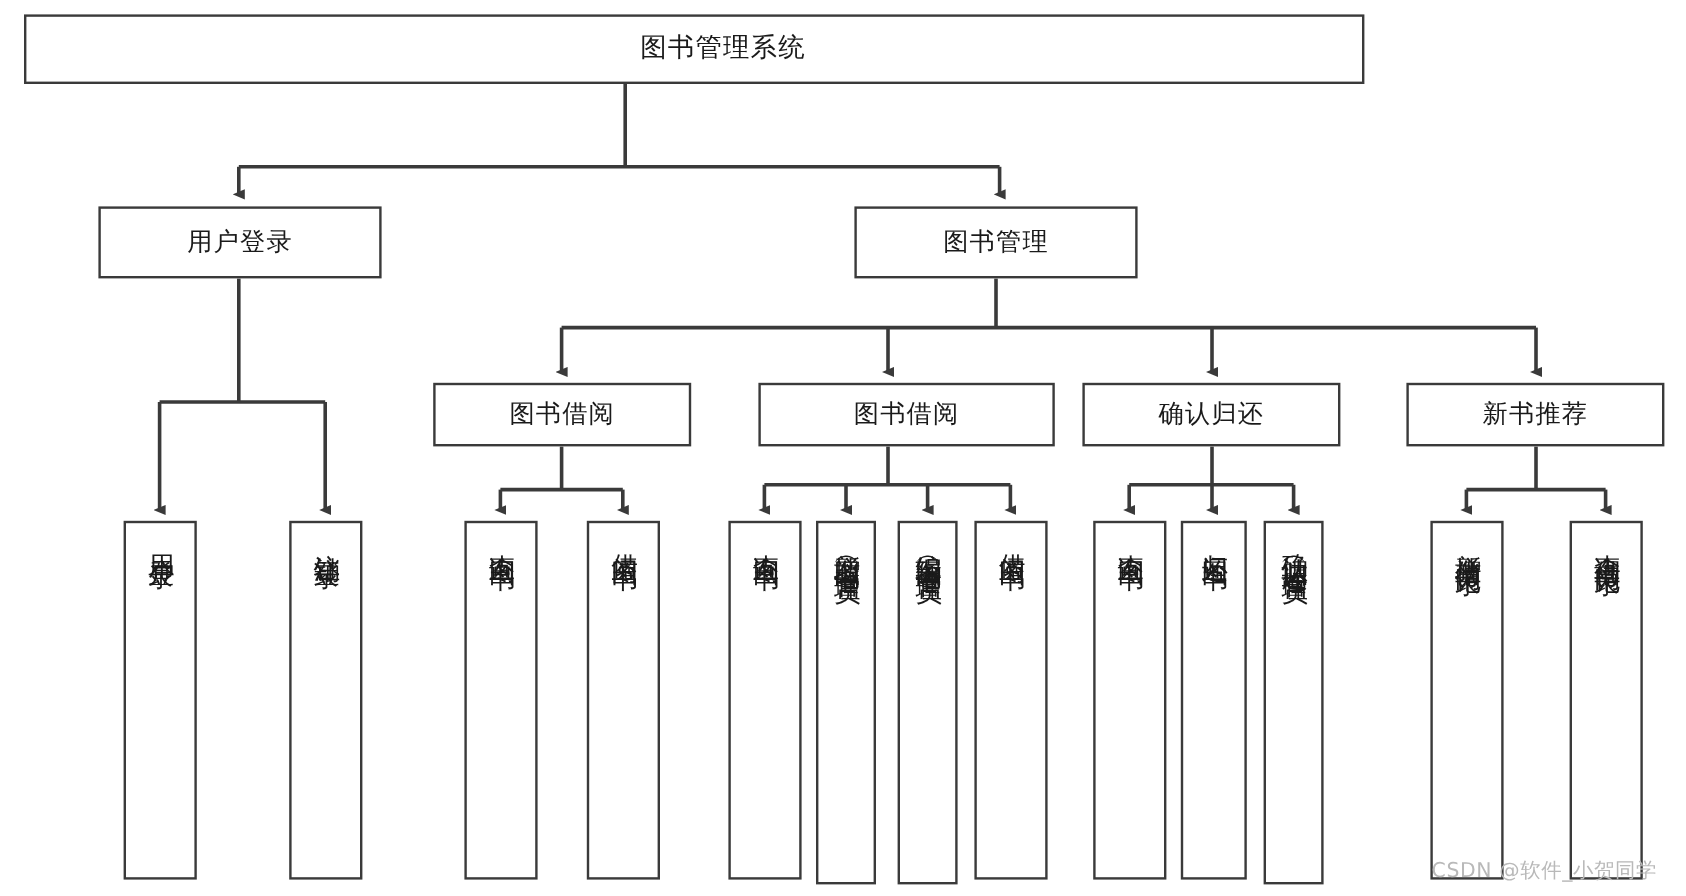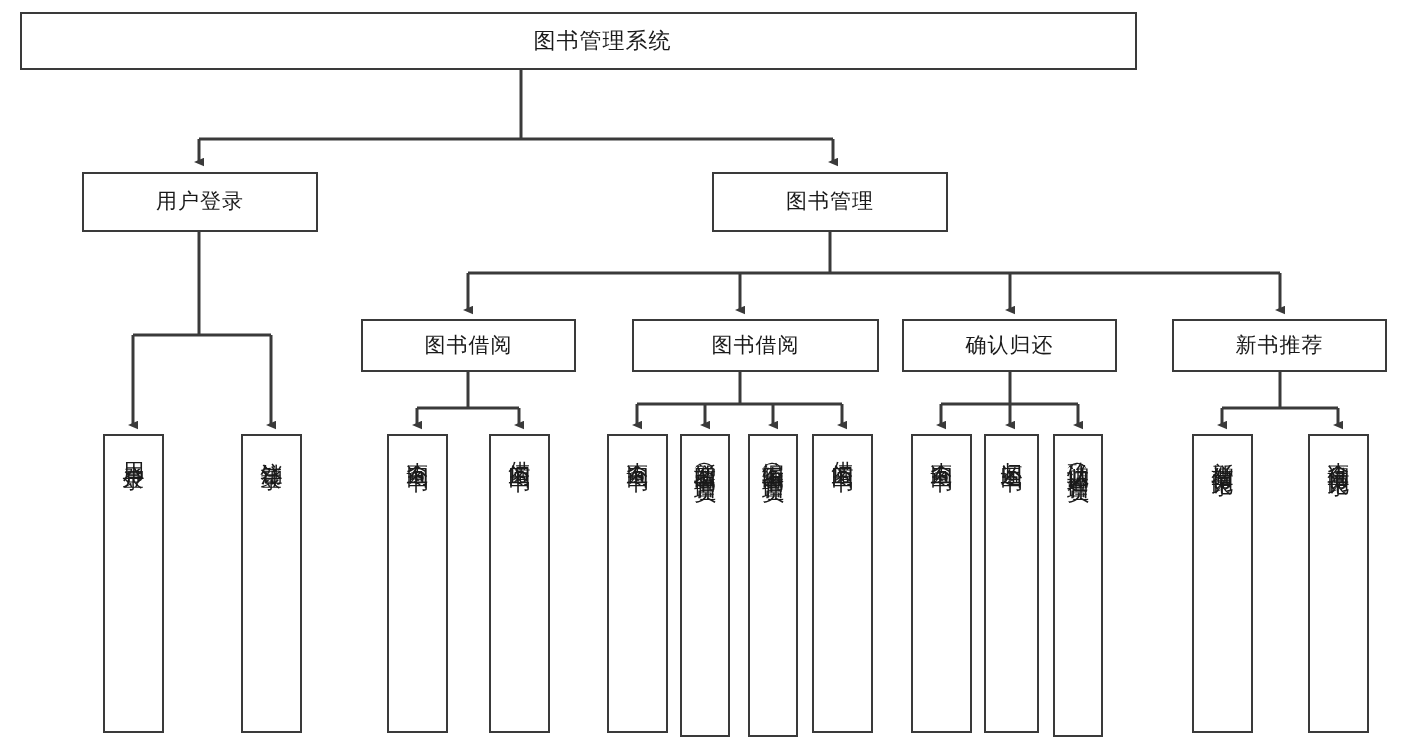--- a/index.html
+++ b/index.html
@@ -202,14 +202,15 @@
   </div>
 
   <div class="node vert" style="left:1192px; top:434px; width:61px; height:299px;">
     <span class="lbl">新增借阅记录</span>
   </div>
 
   <div class="node vert" style="left:1308px; top:434px; width:61px; height:299px;">
     <span class="lbl">查询借阅记录</span>
   </div>
 
+  <div class="watermark" style="left:1193px; top:714px;">CSDN @软件_小贺同学</div>
 
 </div>
 
 </body></html>

